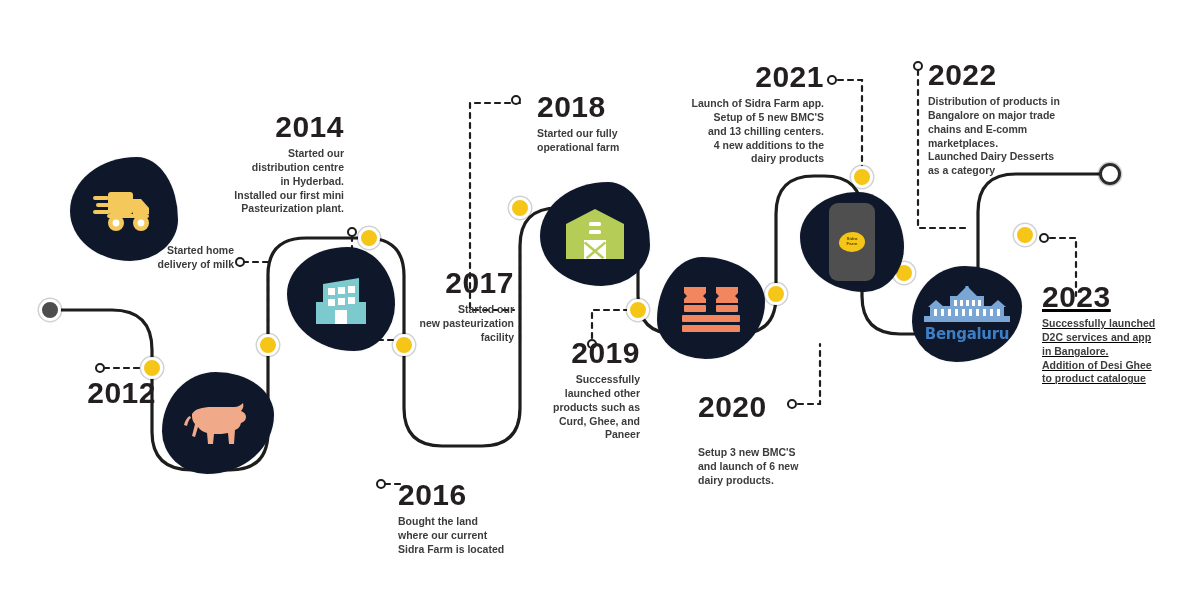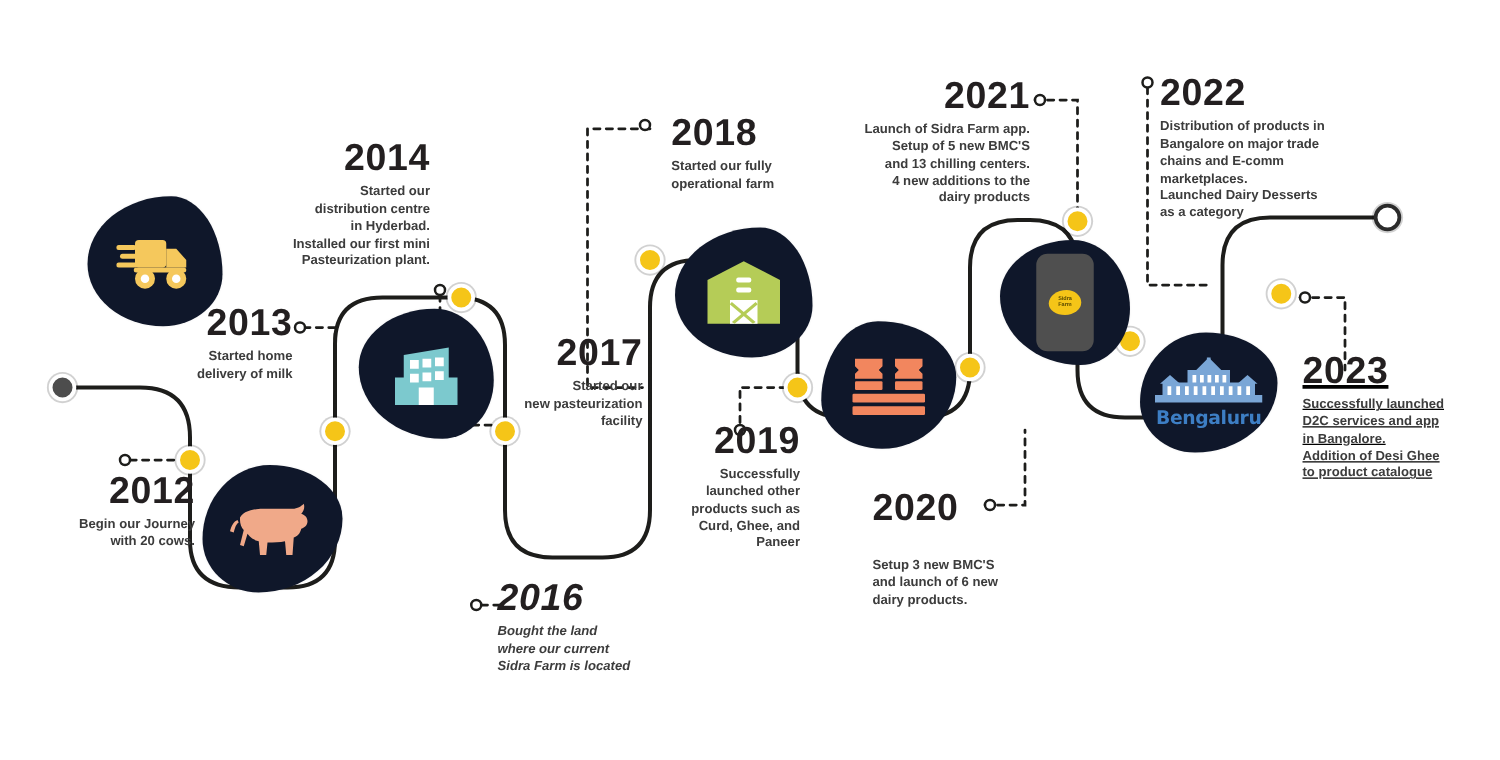--- a/index.html
+++ b/index.html
@@ -262,40 +262,37 @@
           <rect x="66" y="23" width="3" height="7"></rect>
             <rect x="73" y="23" width="3" height="7"></rect>
         </g>
       </svg>
       <span class="word">Bengaluru</span>
     </span>
   </div>
 
   <div class="milestone al-r" style="left:8px; top:378px; width:148px;">
     <div class="year">2012</div>
-    <div class="desc" style="white-space:pre-line;">Begin our Journey
-with 20 cows.</div>
   </div>
 
   <div class="milestone al-r" style="left:100px; top:244px; width:134px;">
-    <div class="year">2013</div>
     <div class="desc" style="white-space:pre-line;">Started home
 delivery of milk</div>
   </div>
 
   <div class="milestone al-r" style="left:196px; top:112px; width:148px;">
     <div class="year">2014</div>
     <div class="desc" style="white-space:pre-line;">Started our
 distribution centre
 in Hyderbad.
 Installed our first mini
 Pasteurization plant.</div>
   </div>
 
-  <div class="milestone al-l" style="left:398px; top:464px; width:160px;font-style:italic;">
+  <div class="milestone al-l" style="left:398px; top:480px; width:160px;">
     <div class="year">2016</div>
     <div class="desc" style="white-space:pre-line;">Bought the land
 where our current
 Sidra Farm is located</div>
   </div>
 
   <div class="milestone al-r" style="left:388px; top:268px; width:126px;">
     <div class="year">2017</div>
     <div class="desc" style="white-space:pre-line;">Started our
 new pasteurization

